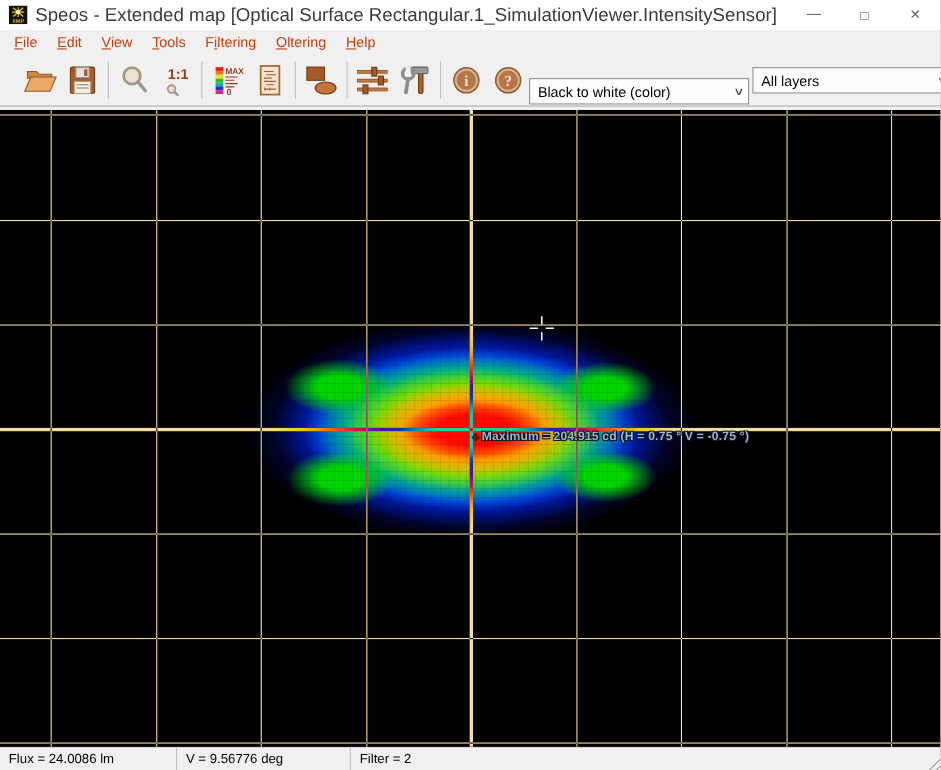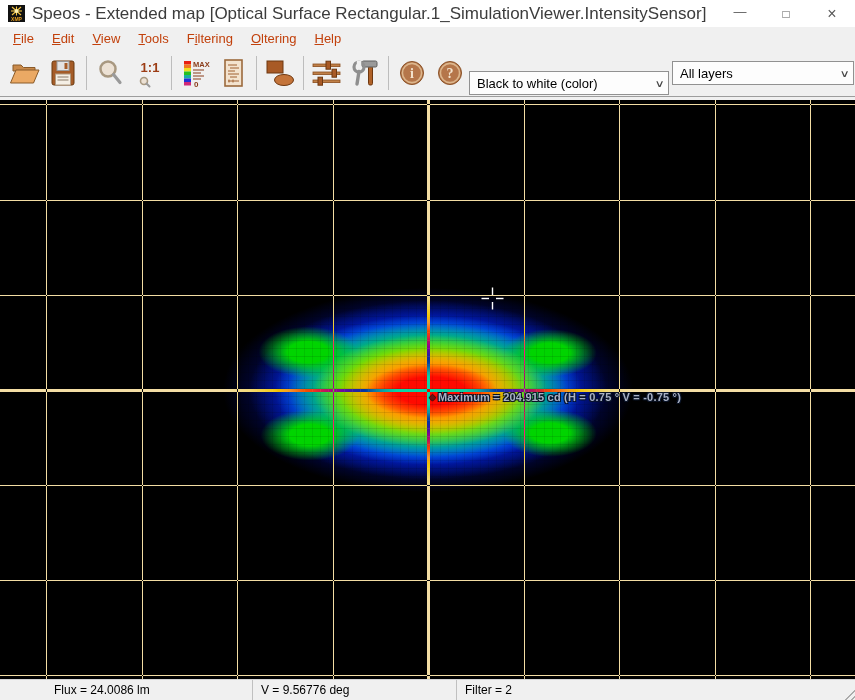--- a/index.html
+++ b/index.html
@@ -19,21 +19,21 @@
   .win-btn.max span{font-size:12px;}
   .win-btn.close span{font-size:16px;}
 
   
   .menubar{height:23px;background:#f0f0f0;display:flex;align-items:center;padding-left:4px;flex:none;}
   .menu-item{font-size:13px;color:#c2410c;padding:2px 9px;cursor:default;}
   .menu-item .mn{text-decoration:underline;}
 
   
   .toolbar{height:46px;background:#f0f0f0;border-bottom:1px solid #9d9d9d;
-           display:flex;align-items:center;padding:0 3px 0 6px;flex:none;}
+           display:flex;align-items:center;padding:0 3px 0 18px;flex:none;}
   .tb-btn{width:38px;height:38px;display:flex;align-items:center;justify-content:center;flex:none;cursor:default;}
   .tb-sep{width:1px;height:34px;background:#bdbdbd;margin:0 4px;flex:none;}
   .combo{height:22px;background:#fdfdfd;border:1px solid #919191;display:flex;align-items:center;
          padding:0 5px 0 7px;font-size:13px;color:#000;flex:none;cursor:default;}
   .combo .combo-text{flex:1 1 auto;white-space:nowrap;overflow:hidden;}
   .combo .chev{color:#454545;font-size:10px;margin-left:6px;transform:scaleX(1.4);}
   .combo.colormap{width:186px;margin-left:auto;margin-top:20px;}
   .combo.layers{width:168px;margin-left:3px;margin-right:11px;}
   .strip{height:3px;background:#f0f0f0;flex:none;}
 
@@ -64,21 +64,21 @@
   .max-label{position:absolute;left:429px;top:291px;height:12px;display:flex;align-items:center;white-space:nowrap;}
   .max-label .diamond{font-size:9px;color:#6b1212;line-height:1;
       text-shadow:0 0 1px #000, 0 0 1px #000;}
   .max-label .maxtext{font-size:11px;font-weight:bold;color:#a9b1c5;margin-left:2px;letter-spacing:0.2px;
       text-shadow:1px 1px 0 #0a1428,-1px -1px 0 #0a1428,1px -1px 0 #0a1428,-1px 1px 0 #0a1428;text-align:center;}
   .cursor-cross{position:absolute;left:480px;top:186px;}
 
   
   .statusbar{height:21px;background:#f0f0f0;border-top:1px solid #d4d4d4;display:flex;align-items:center;
              font-size:12px;color:#000;flex:1;}
-  .sb-sec{height:100%;display:flex;align-items:center;padding-left:8px;box-sizing:border-box;flex:none;margin-left:46px;}
+  .sb-sec{height:100%;display:flex;align-items:center;padding-left:8px;box-sizing:border-box;flex:none;}
   .sb-sec + .sb-sec{border-left:1px solid #c0c0c0;}
   .sb-flux{width:160px;}
   .sb-h{width:158px;}
   .sb-v{width:158px;}
   .sb-int{width:304px;}
   .sb-filter{flex:1 1 auto;}
   .sb-grip{width:15px;height:15px;align-self:flex-end;margin-left:auto;flex:none;
     background:repeating-linear-gradient(135deg,#ababab 0 1.5px,rgba(0,0,0,0) 1.5px 4.5px);
     clip-path:polygon(100% 0,100% 100%,0 100%);}
 </style>

